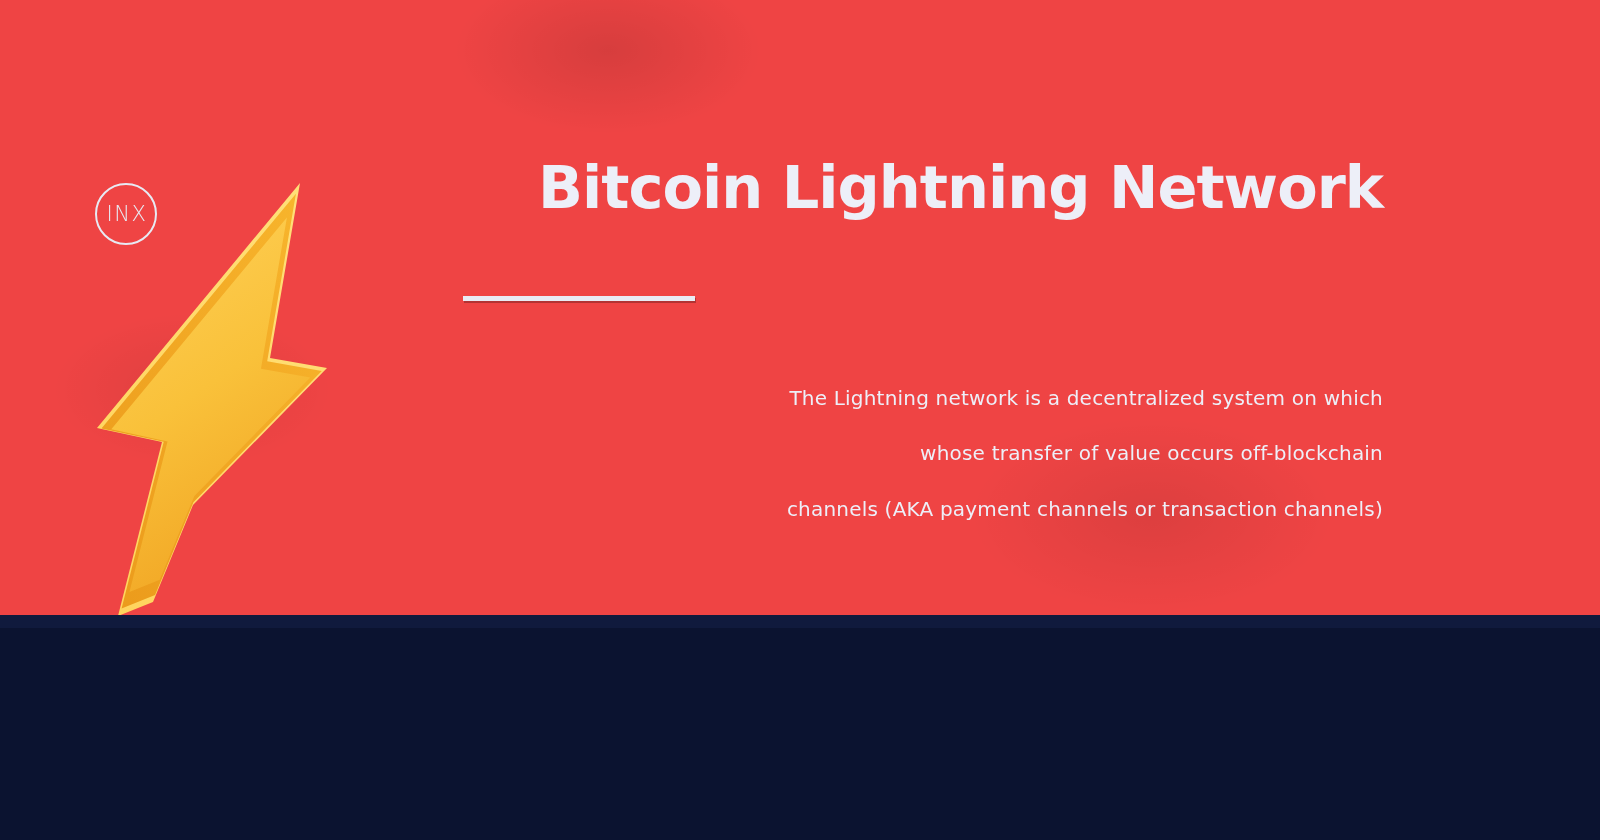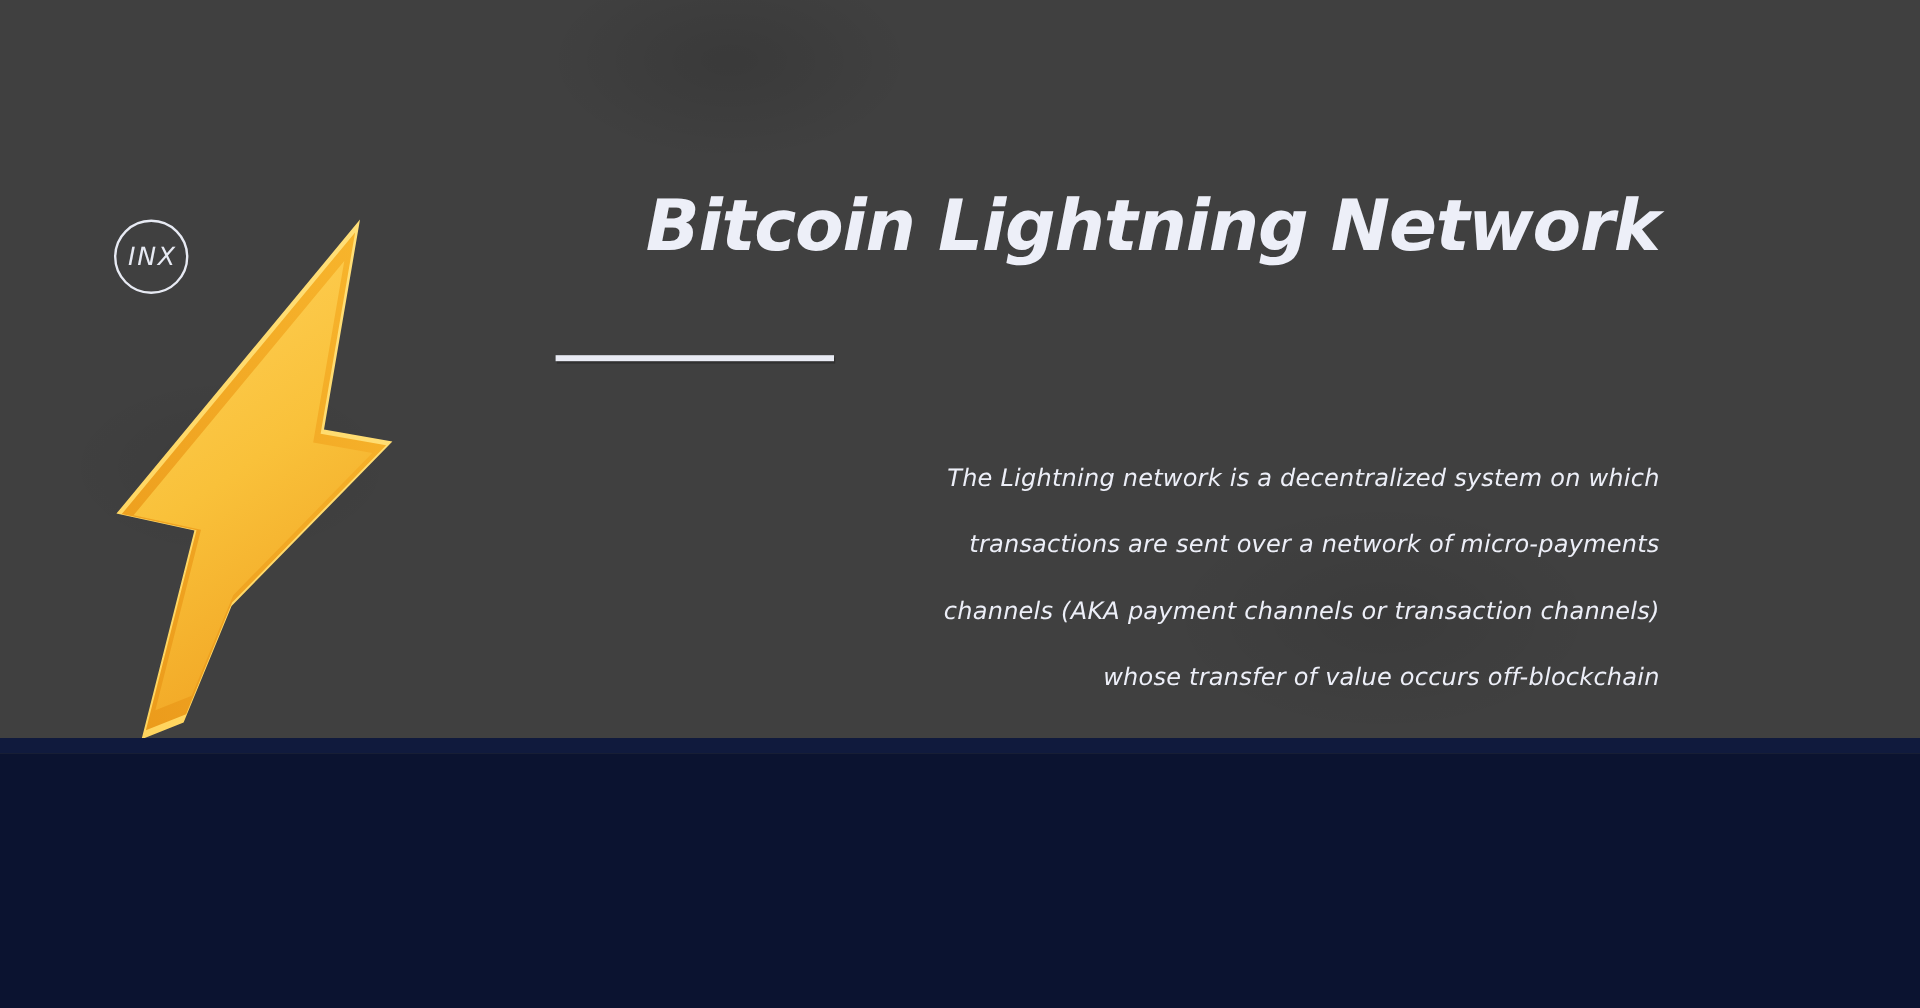--- a/index.html
+++ b/index.html
@@ -5,23 +5,22 @@
   html, body {
     margin: 0;
     padding: 0;
     background: #0b1330;
   }
   .canvas {
     position: relative;
     width: 1600px;
     height: 628px;
     overflow: hidden;
-    background: #404040;
+    background: #ef4444;
     font-family: "DejaVu Sans", "Liberation Sans", sans-serif;
-    font-style: italic;
   }
   
   .canvas::before {
     content: "";
     position: absolute;
     inset: 0;
     background:
       radial-gradient(220px 120px at 38% 8%, rgba(0,0,0,0.10), rgba(0,0,0,0) 70%),
       radial-gradient(260px 140px at 72% 82%, rgba(0,0,0,0.08), rgba(0,0,0,0) 70%),
       radial-gradient(200px 110px at 12% 62%, rgba(0,0,0,0.07), rgba(0,0,0,0) 70%);
@@ -133,20 +132,19 @@
 
   <div class="logo">
     <span class="logo-text">INX</span>
   </div>
 
   <div class="content">
     <h1 class="title">Bitcoin Lightning Network</h1>
     <div class="divider"></div>
     <div class="description">
         <div>The Lightning network is a decentralized system on which</div>
-        <div>transactions are sent over a network of micro-payments</div>
+        <div>whose transfer of value occurs off-blockchain</div>
         <div>channels (AKA payment channels or transaction channels)</div>
-        <div>whose transfer of value occurs off-blockchain</div>
       </div>
   </div>
 
   <div class="bottom-bar"></div>
 </div>
 
 </body></html>

